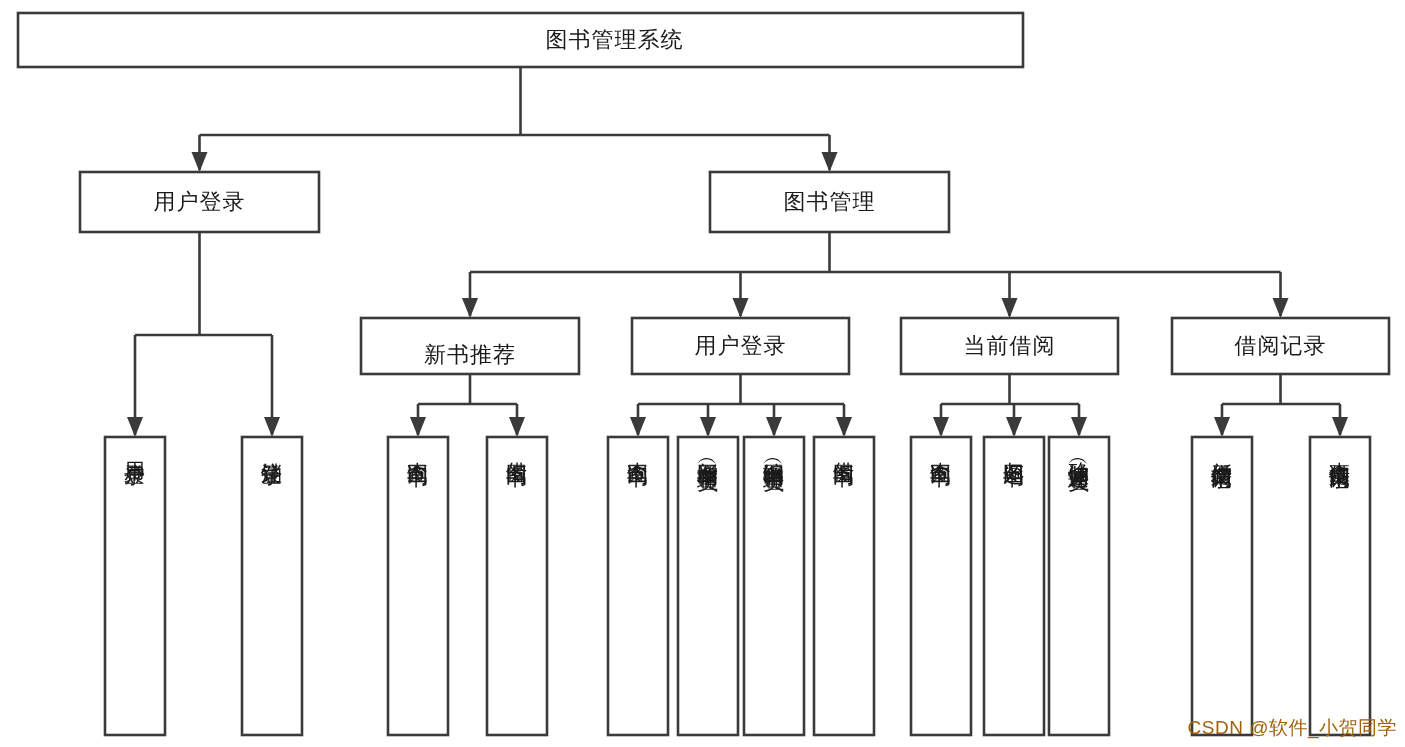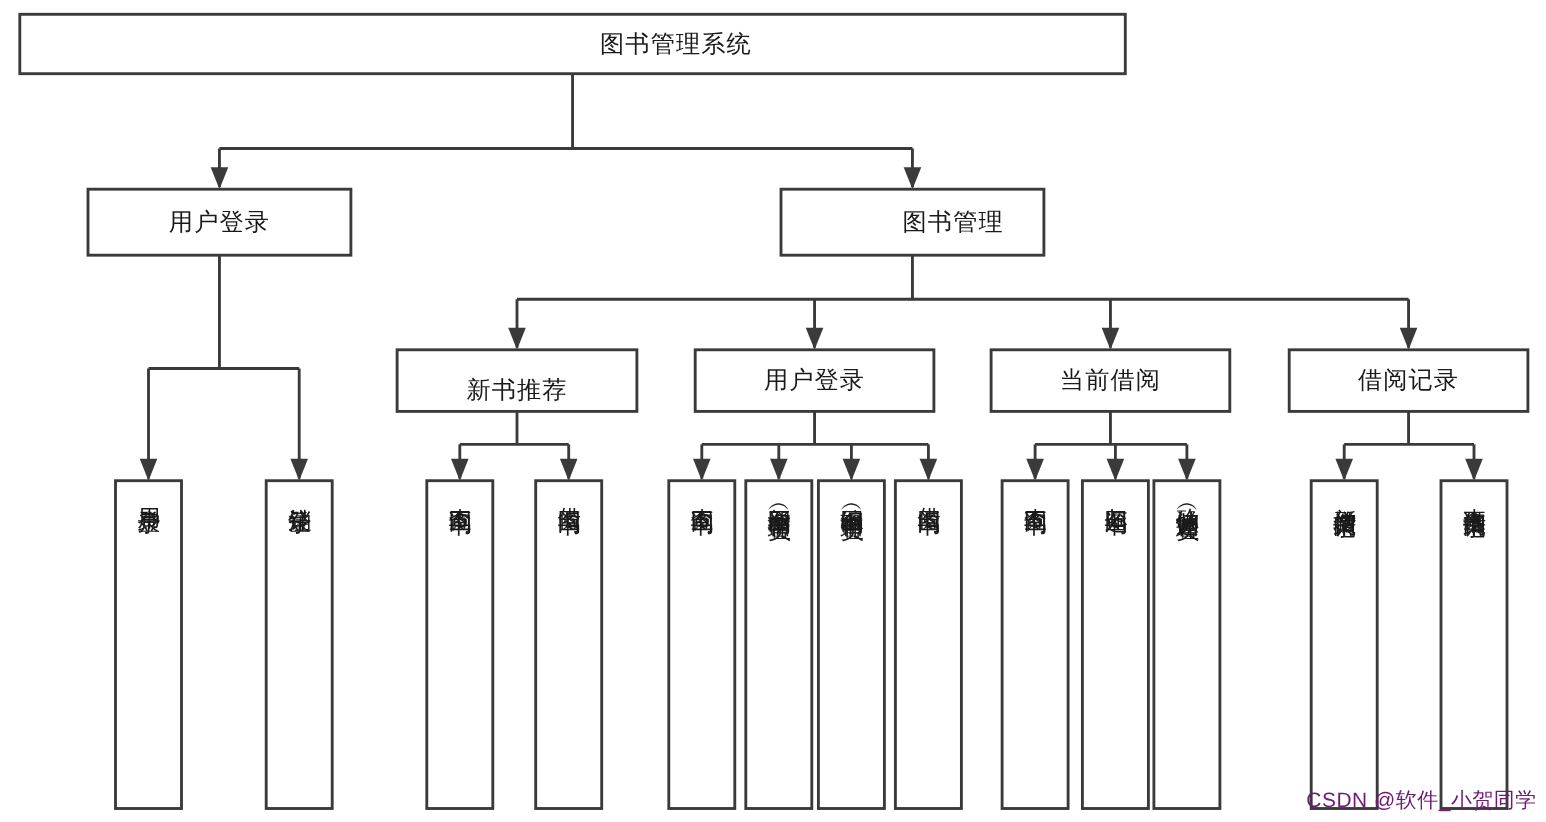--- a/index.html
+++ b/index.html
@@ -69,21 +69,21 @@
     color: #1a1a1a;
     letter-spacing: 1px;
     white-space: nowrap;
   }
   .watermark {
     position: absolute;
     right: 8px;
     bottom: 6px;
     font-family: "Liberation Sans", "DejaVu Sans", sans-serif;
     font-size: 19px;
-    color: #701a75;
+    color: #a16207;
     letter-spacing: 0.5px;
     white-space: nowrap;
     pointer-events: none;
   }
 </style>
 </head>
 <body>
 
 <div id="canvas">
 
@@ -166,21 +166,21 @@
       </g>
   </svg>
 
   <div id="labels">
       <div class="hlabel-wrap" style="left: 18px; top: 13px; width: 1193px; height: 54px;">
         <span class="hlabel-text">图书管理系统</span>
       </div>
       <div class="hlabel-wrap" style="left: 80px; top: 172px; width: 239px; height: 60px;">
         <span class="hlabel-text">用户登录</span>
       </div>
-      <div class="hlabel-wrap" style="left: 710px; top: 172px; width: 239px; height: 60px; margin-left: 37px;">
+      <div class="hlabel-wrap" style="left: 710px; top: 172px; width: 239px; height: 60px;">
         <span class="hlabel-text">图书管理</span>
       </div>
       <div class="hlabel-wrap" style="left: 361px; top: 318px; width: 218px; height: 73px;">
         <span class="hlabel-text">新书推荐</span>
       </div>
       <div class="hlabel-wrap" style="left: 632px; top: 318px; width: 217px; height: 56px;">
         <span class="hlabel-text">用户登录</span>
       </div>
       <div class="hlabel-wrap" style="left: 901px; top: 318px; width: 217px; height: 56px;">
         <span class="hlabel-text">当前借阅</span>

